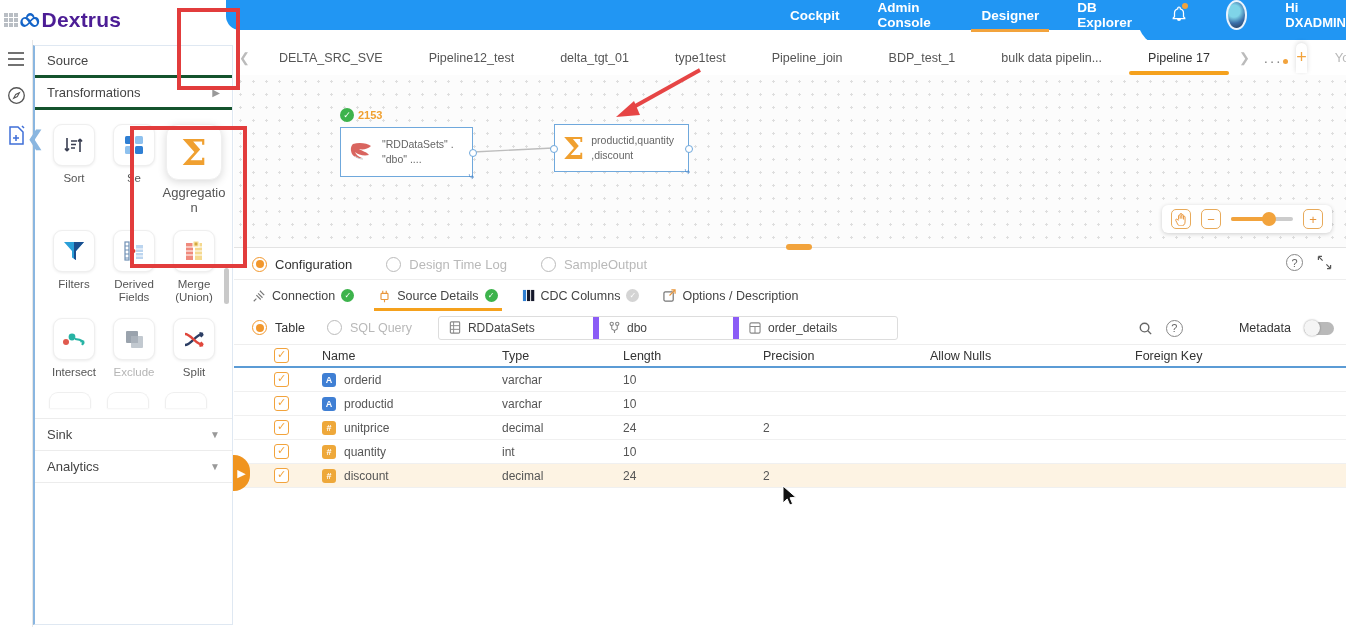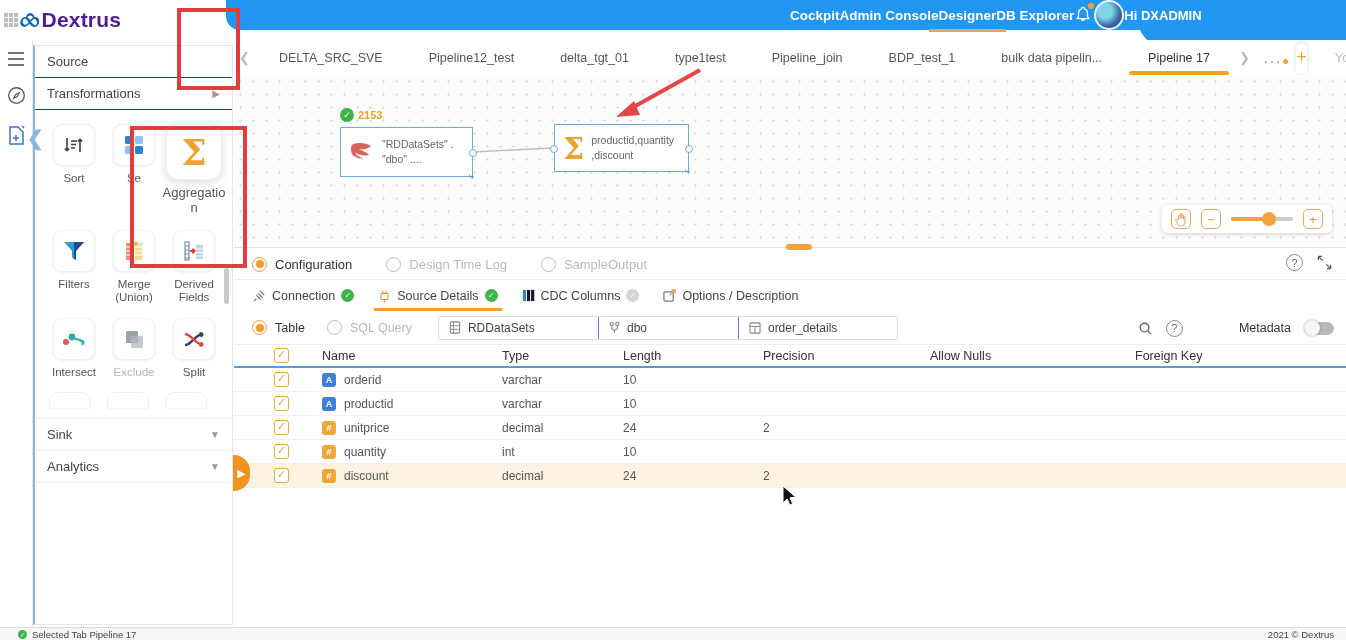--- a/index.html
+++ b/index.html
@@ -8,21 +8,21 @@
   .screen { position:absolute; inset:0; width:1346px; height:640px; background:#fff; }
 
   
   .topnav-blue { position:absolute; left:226px; top:0; width:1120px; height:30px; background:#2196f3; border-bottom-left-radius:14px; }
   .topnav-blob { position:absolute; left:1138px; top:0; width:208px; height:46px; background:#2196f3; border-bottom-left-radius:26px; }
   .logo-area { position:absolute; left:0; top:0; width:226px; height:40px; background:#fff; display:flex; align-items:center; padding-left:4px; }
   .pixel-grid { width:14px; height:14px; display:grid; grid-template-columns:repeat(3,4px); grid-template-rows:repeat(3,4px); gap:1px; margin-right:2px; }
   .pixel-grid span { background:#b9bec4; }
   .logo-mark { color:#1464c8; font-size:24px; font-weight:bold; margin-right:2px; line-height:1; }
   .logo-text { color:#4c1d95; font-size:21px; font-weight:bold; letter-spacing:0.2px; }
-  .nav-items { position:absolute; left:790px; top:0; height:30px; display:flex; align-items:center; z-index:3; }
+  .nav-items { position:absolute; left:790px; top:0; height:30px; display:flex; align-items:center; gap:38px; z-index:3; }
   .nav-item { color:#fff; font-size:13.5px; font-weight:bold; position:relative; cursor:pointer; }
   .nav-item.active::after { content:""; position:absolute; left:-10px; right:-10px; bottom:-9px; height:3px; background:#f2a33c; }
   .bell-wrap { position:relative; width:20px; height:20px; }
   .bell-dot { position:absolute; right:0px; top:-2px; width:6px; height:6px; border-radius:50%; background:#f2a33c; }
   .avatar { width:30px; height:30px; border-radius:50%; background:radial-gradient(circle at 35% 35%, #7fd4e8 0 30%, #3b6ea8 60%, #24344d 100%); border:2px solid #e9f3fd; }
   .greeting { color:#fff; font-size:13px; font-weight:bold; }
 
   
   .tabbar { position:absolute; left:233px; top:40px; right:0; height:35px; background:#fff; display:flex; align-items:center; }
   .tab-scroll { color:#bbb; font-size:13px; padding:0 6px; }
@@ -37,21 +37,21 @@
   
   .left-rail { position:absolute; left:0; top:40px; width:33px; bottom:13px; background:#fff; border-right:1px solid #e7e7e7; }
   .rail-icon { position:absolute; left:7px; cursor:pointer; }
 
   
   .palette { position:absolute; left:33px; top:45px; width:200px; height:580px; background:#fff; border:1px solid #dfe8f2; border-left:2px solid #8ab6e0; }
   .palette-notch { position:absolute; left:27px; top:126px; color:#8ab6e0; font-size:20px; font-weight:bold; z-index:5; background:transparent; }
   .palette-head { height:34px; display:flex; align-items:center; padding:0 12px; border-bottom:1px solid #eee; }
   .palette-title { font-size:15px; color:#444; flex:0 0 auto; }
   .info-i { margin-left:88px; width:16px; height:16px; border:1.4px solid #4a90d9; border-radius:50%; color:#4a90d9; font-size:10px; display:flex; align-items:center; justify-content:center; font-style:italic; }
-  .pal-row { height:32px; display:flex; align-items:center; justify-content:space-between; padding:0 12px; border-bottom:1px solid #14532d; font-size:13px; color:#444; cursor:pointer; }
+  .pal-row { height:32px; display:flex; align-items:center; justify-content:space-between; padding:0 12px; border-bottom:3px solid #14532d; font-size:13px; color:#444; cursor:pointer; }
   .pal-row .arr { color:#999; font-size:10px; }
   .pal-grid { position:relative; padding:14px 6px 0 10px; display:grid; grid-template-columns:58px 58px 58px; column-gap:2px; row-gap:14px; }
   .pal-item { display:flex; flex-direction:column; align-items:center; cursor:grab; }
   .pal-card { width:42px; height:42px; background:#fff; border:1px solid #efefef; border-radius:9px; box-shadow:0 1px 3px rgba(0,0,0,.08); display:flex; align-items:center; justify-content:center; }
   .pal-label { margin-top:6px; font-size:11.5px; color:#555; text-align:center; width:56px; word-break:break-word; line-height:1.15; }
   .pal-item.disabled .pal-label { color:#b5b5b5; }
   .pal-item.big .pal-card { width:56px; height:56px; border-radius:12px; box-shadow:0 2px 8px rgba(0,0,0,.15); }
   .pal-item.big .pal-label { font-size:13px; width:66px; word-break:break-all; color:#555; }
   .sigma { color:#f0a030; font-weight:bold; font-size:26px; font-family:"DejaVu Serif", serif; }
   .pal-item.big .sigma { font-size:36px; }
@@ -91,21 +91,21 @@
   .radio.dim { color:#b9b9b9; }
   .cfg-right-icons { position:absolute; right:14px; top:5px; display:flex; gap:14px; align-items:center; }
   .qmark { width:17px; height:17px; border:1.4px solid #888; border-radius:50%; color:#666; font-size:11px; display:flex; align-items:center; justify-content:center; cursor:pointer; }
   .cfg-tabs { height:31px; display:flex; align-items:center; gap:24px; padding-left:18px; }
   .cfg-tab { display:flex; align-items:center; gap:6px; font-size:12.5px; color:#444; height:100%; position:relative; cursor:pointer; }
   .cfg-tab.active::after { content:""; position:absolute; left:-4px; right:-4px; bottom:0; height:3px; background:#f5a11d; }
   .scheck { width:13px; height:13px; border-radius:50%; background:#3db34c; color:#fff; font-size:8px; display:flex; align-items:center; justify-content:center; }
   .scheck.gray { background:#d4d4d4; }
   .cfg-controls { height:34px; display:flex; align-items:center; padding-left:18px; border-bottom:1px solid #eee; position:relative; }
   .input-group { display:flex; border:1px solid #ddd; border-radius:3px; height:24px; margin-left:26px; }
-  .input-cell { display:flex; align-items:center; gap:7px; font-size:12px; color:#444; padding:0 10px; border-right:1px solid #8b5cf6; cursor:text; }
+  .input-cell { display:flex; align-items:center; gap:7px; font-size:12px; color:#444; padding:0 10px; border-right:6px solid #8b5cf6; cursor:text; }
   .input-cell:last-child { border-right:none; }
   .input-cell .icn { color:#888; }
   .meta-cluster { position:absolute; right:12px; top:0; height:34px; display:flex; align-items:center; gap:13px; }
   .toggle { width:30px; height:13px; background:#b9b9b9; border-radius:8px; position:relative; cursor:pointer; }
   .toggle .tknob { position:absolute; left:0px; top:-1.5px; width:16px; height:16px; background:#f5f5f5; border-radius:50%; box-shadow:0 0 2px rgba(0,0,0,.4); }
   .grid-table { width:100%; }
   .trow { display:grid; grid-template-columns:48px 180px 121px 140px 167px 205px 1fr; padding-left:40px; align-items:center; height:24px; border-bottom:1px solid #f0f0f0; font-size:12px; color:#555; }
   .trow.head { height:23px; color:#333; font-size:12.5px; border-bottom:2px solid #5b9bd5; }
   .trow.hl { background:#fdf3e3; }
   .cbx { width:15px; height:15px; border:1.5px solid #f2a33c; border-radius:3px; background:#fff; position:relative; cursor:pointer; }
@@ -244,41 +244,41 @@
           <svg class="icn-svg" width="24" height="22" viewBox="0 0 24 22">
               <path d="M2 2h20l-8 9v9l-4-2.5V11z" fill="#2a9fd8"></path>
               <path d="M12 2h10l-8 9v9l-2-1.3z" fill="#1b4e8f"></path>
             </svg>
         </span>
         <span class="pal-label">Filters</span>
       </div>
       <div class="pal-item">
         <span class="pal-card">
           <svg class="icn-svg" width="24" height="22" viewBox="0 0 24 22">
+              <rect x="3" y="2" width="4" height="18" fill="none" stroke="#6f8fb4" stroke-width="1.2"></rect>
+              <path d="M3 6h4M3 10h4M3 14h4M3 18h4" stroke="#6f8fb4" stroke-width="1"></path>
+              <rect x="14" y="5" width="7" height="14" fill="#bcd5ef"></rect>
+              <path d="M14 9h7M14 12.5h7M14 16h7" stroke="#fff" stroke-width="1.2"></path>
+              <path d="M8 11h5M13 11l-2.6-2.2M13 11l-2.6 2.2" stroke="#e03c31" stroke-width="1.8" fill="none"></path>
+            </svg>
+        </span>
+        <span class="pal-label">Derived Fields</span>
+      </div>
+      <div class="pal-item">
+        <span class="pal-card">
+          <svg class="icn-svg" width="24" height="22" viewBox="0 0 24 22">
               <rect x="4" y="3" width="7" height="17" fill="#f08a7d"></rect>
               <path d="M4 7h7M4 11h7M4 15h7" stroke="#fff" stroke-width="1.2"></path>
               <rect x="13" y="3" width="7" height="17" fill="#f5d98f"></rect>
               <path d="M13 7h7M13 11h7M13 15h7" stroke="#fff" stroke-width="1.2"></path>
               <rect x="11" y="1" width="6" height="6" fill="#f5d98f" stroke="#fff" stroke-width="1"></rect>
               <path d="M12.5 4h3M14 2.5v3" stroke="#c99b2e" stroke-width="1.2"></path>
             </svg>
         </span>
         <span class="pal-label">Merge (Union)</span>
-      </div>
-      <div class="pal-item">
-        <span class="pal-card">
-          <svg class="icn-svg" width="24" height="22" viewBox="0 0 24 22">
-              <rect x="3" y="2" width="4" height="18" fill="none" stroke="#6f8fb4" stroke-width="1.2"></rect>
-              <path d="M3 6h4M3 10h4M3 14h4M3 18h4" stroke="#6f8fb4" stroke-width="1"></path>
-              <rect x="14" y="5" width="7" height="14" fill="#bcd5ef"></rect>
-              <path d="M14 9h7M14 12.5h7M14 16h7" stroke="#fff" stroke-width="1.2"></path>
-              <path d="M8 11h5M13 11l-2.6-2.2M13 11l-2.6 2.2" stroke="#e03c31" stroke-width="1.8" fill="none"></path>
-            </svg>
-        </span>
-        <span class="pal-label">Derived Fields</span>
       </div>
       <div class="pal-item">
         <span class="pal-card">
           <svg class="icn-svg" width="26" height="20" viewBox="0 0 26 20">
               <circle cx="5" cy="13" r="3" fill="#e05a4e"></circle>
               <circle cx="11" cy="8" r="3.4" fill="#27b3a4"></circle>
               <path d="M14 10c4 0 6 1 9 3M23 13l-3.5-.8M23 13l-2 2.8" stroke="#27b3a4" stroke-width="2.2" fill="none"></path>
             </svg>
         </span>
         <span class="pal-label">Intersect</span>
@@ -541,27 +541,20 @@
           </span>
         <span>decimal</span>
         <span>24</span>
         <span>2</span>
         <span></span>
         <span></span>
       </div>
     </div>
   </div>
 
-  <div class="statusbar">
-    <span class="status-left">
-      <span class="gcheck tiny">✓</span>
-      <span>Selected Tab Pipeline 17</span>
-    </span>
-    <span>2021 © Dextrus</span>
-  </div>
 
   <div class="anno-box anno-search"></div>
   <div class="anno-box anno-agg"></div>
   <svg class="anno-svg">
     <g>
       <path d="M700 70 L630 109" stroke="#e64545" stroke-width="4" fill="none"></path>
       <path d="M616 117 L634 101 L640 115 Z" fill="#e64545"></path>
     </g>
     <g>
       <path d="M783 486 l0 17 4.2 -4 2.6 6 2.8 -1.2 -2.6 -6 5.8 -0.6 Z" fill="#111" stroke="#fff" stroke-width="1"></path>

